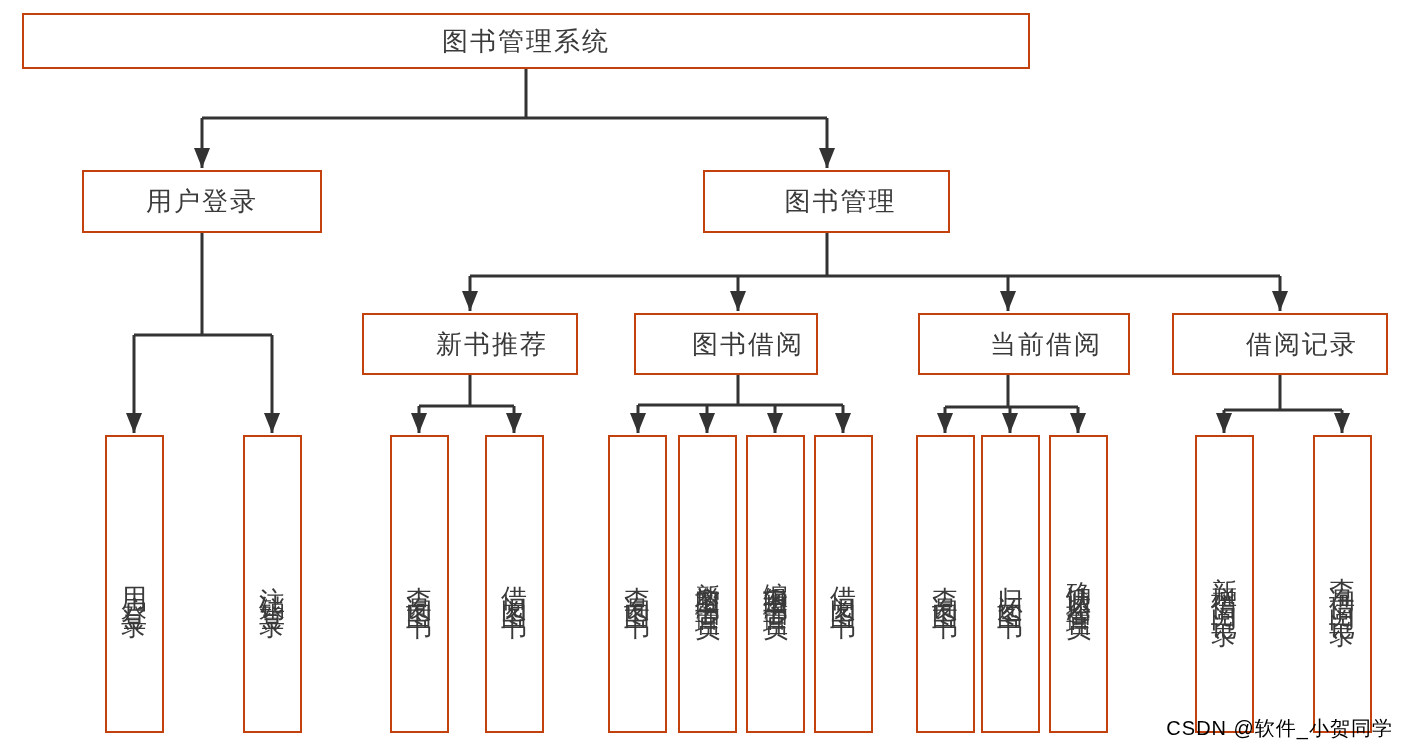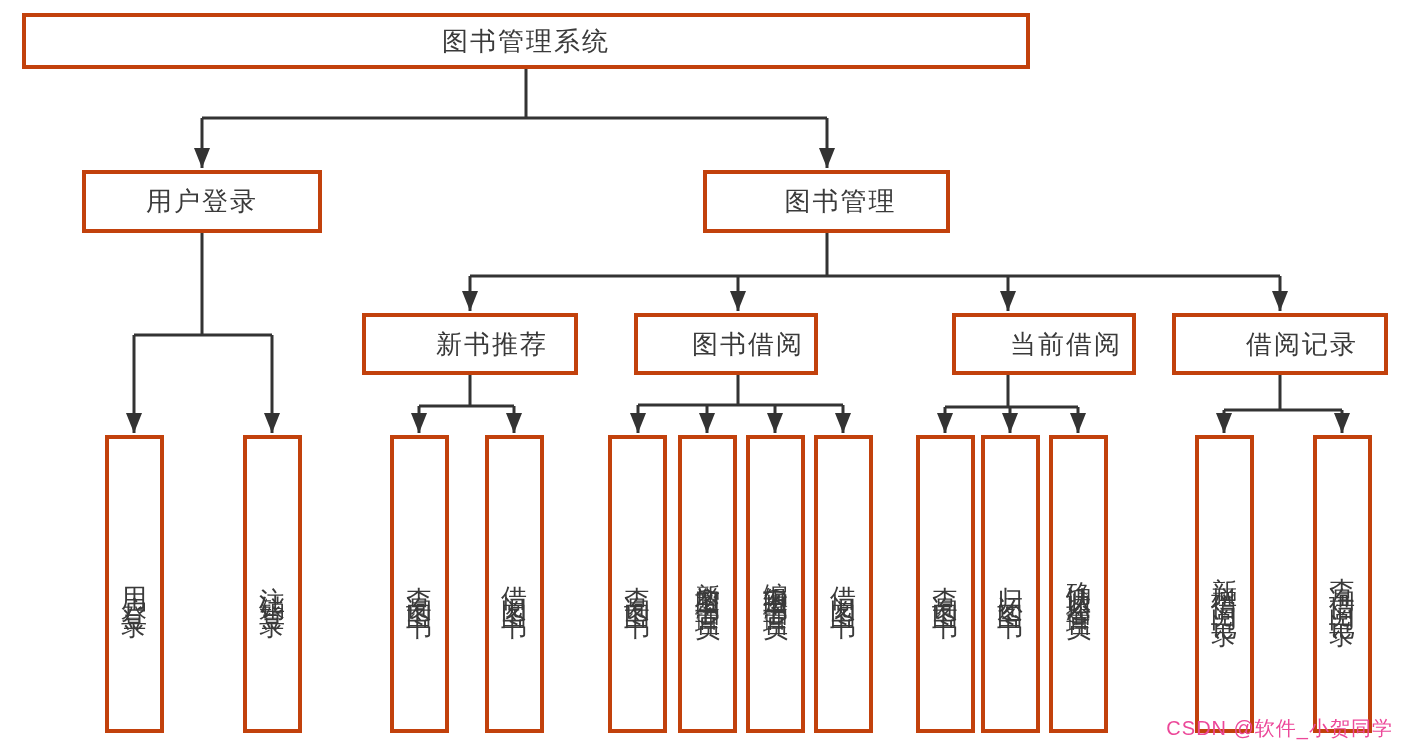--- a/index.html
+++ b/index.html
@@ -13,35 +13,35 @@
     color: #3a3a3a;
   }
   .wires {
     position: absolute;
     left: 0; top: 0;
     width: 1405px; height: 747px;
   }
   .box {
     position: absolute;
     box-sizing: border-box;
-    border: 4px solid #c2410c;
+    border: 2px solid #c2410c;
     background: #ffffff;
     display: flex;
     align-items: center;
     justify-content: center;
     text-align: center;
   }
   .hlabel { font-size: 26px; letter-spacing: 2px; white-space: nowrap; }
   .root  { left: 22px;  top: 13px;  width: 1008px; height: 56px; }
   .l2a   { left: 82px;  top: 170px; width: 240px;  height: 63px; }
   .l2b   { left: 703px; top: 170px; width: 247px;  height: 63px; padding-left: 28px; }
   .l3    { top: 313px; height: 62px; padding-left: 44px; }
   .l3a { left: 362px;  width: 216px; }
   .l3b { left: 634px;  width: 184px; }
-  .l3c { left: 952px;  width: 184px; text-align: right; }
+  .l3c { left: 918px;  width: 212px; text-align: right; }
   .l3d { left: 1172px; width: 216px; }
   .leaf { top: 435px; width: 59px; height: 298px; }
   .vtext {
     writing-mode: vertical-lr;
     font-size: 26px;
     letter-spacing: 9px;
     line-height: 1;
     white-space: nowrap;
   }
   .leaf.long .vtext { letter-spacing: 5px; font-size: 25px; }
@@ -56,21 +56,21 @@
   .lf9  { left: 916px; }
   .lf10 { left: 981px; }
   .lf11 { left: 1049px; }
   .lf12 { left: 1195px; }
   .lf13 { left: 1313px; }
   .watermark {
     position: absolute;
     right: 12px;
     bottom: 5px;
     font-size: 20px;
-    color: #ec4899;
+    color: #000000;
     letter-spacing: 1px;
     white-space: nowrap;
   }
 </style>
 </head>
 <body>
 
 <div class="canvas">
 
   <svg class="wires" viewBox="0 0 1405 747" xmlns="http://www.w3.org/2000/svg">

